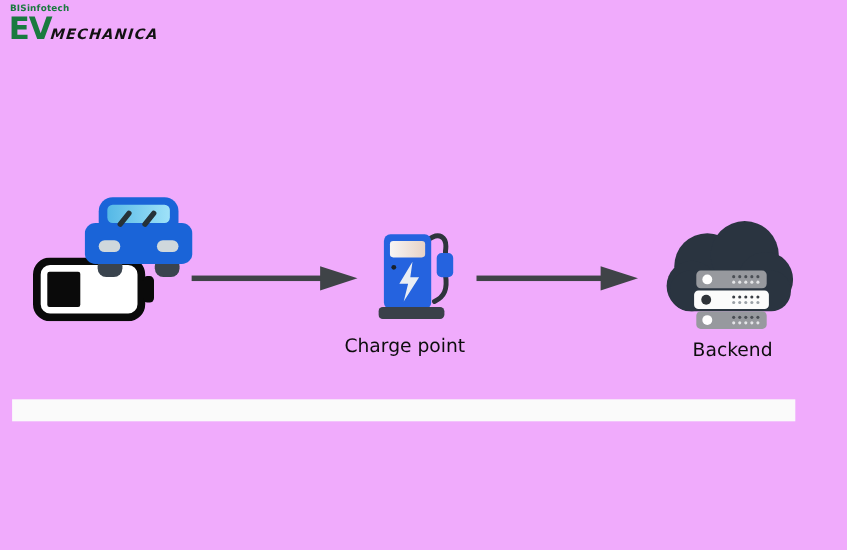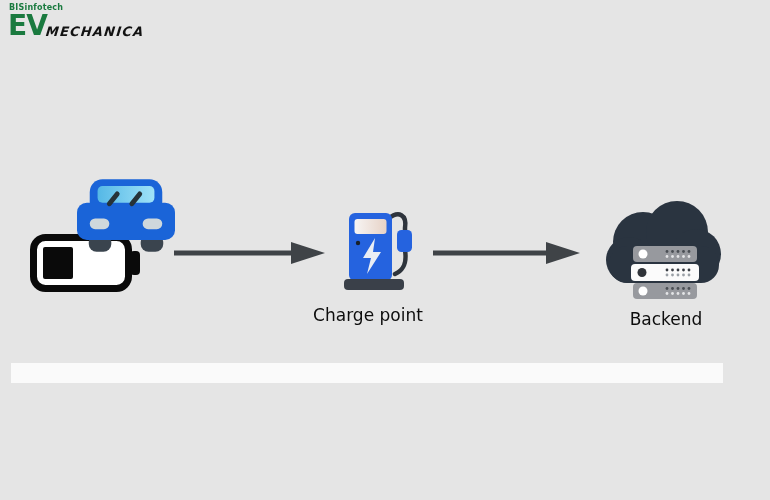--- a/index.html
+++ b/index.html
@@ -1,17 +1,17 @@
 <!DOCTYPE html>
 <html><head>
 <meta charset="utf-8">
 <style>
   html,body{margin:0;padding:0;background:#ffffff;}
   .stage{
-    position:relative;width:770px;height:500px;background:#e5e5e5;overflow:hidden;
+    position:relative;width:770px;height:500px;background:#f0abfc;overflow:hidden;
     font-family:"DejaVu Sans","Liberation Sans",sans-serif;
   }
   
   .logo{position:absolute;left:8px;top:4px;line-height:1;}
   .logo .publisher{
     display:block;font-size:8px;font-weight:bold;color:#1a7a3f;
     letter-spacing:.2px;margin:0 0 0 1px;
   }
   .logo .brandrow{display:flex;align-items:flex-end;}
   .logo .brand{

